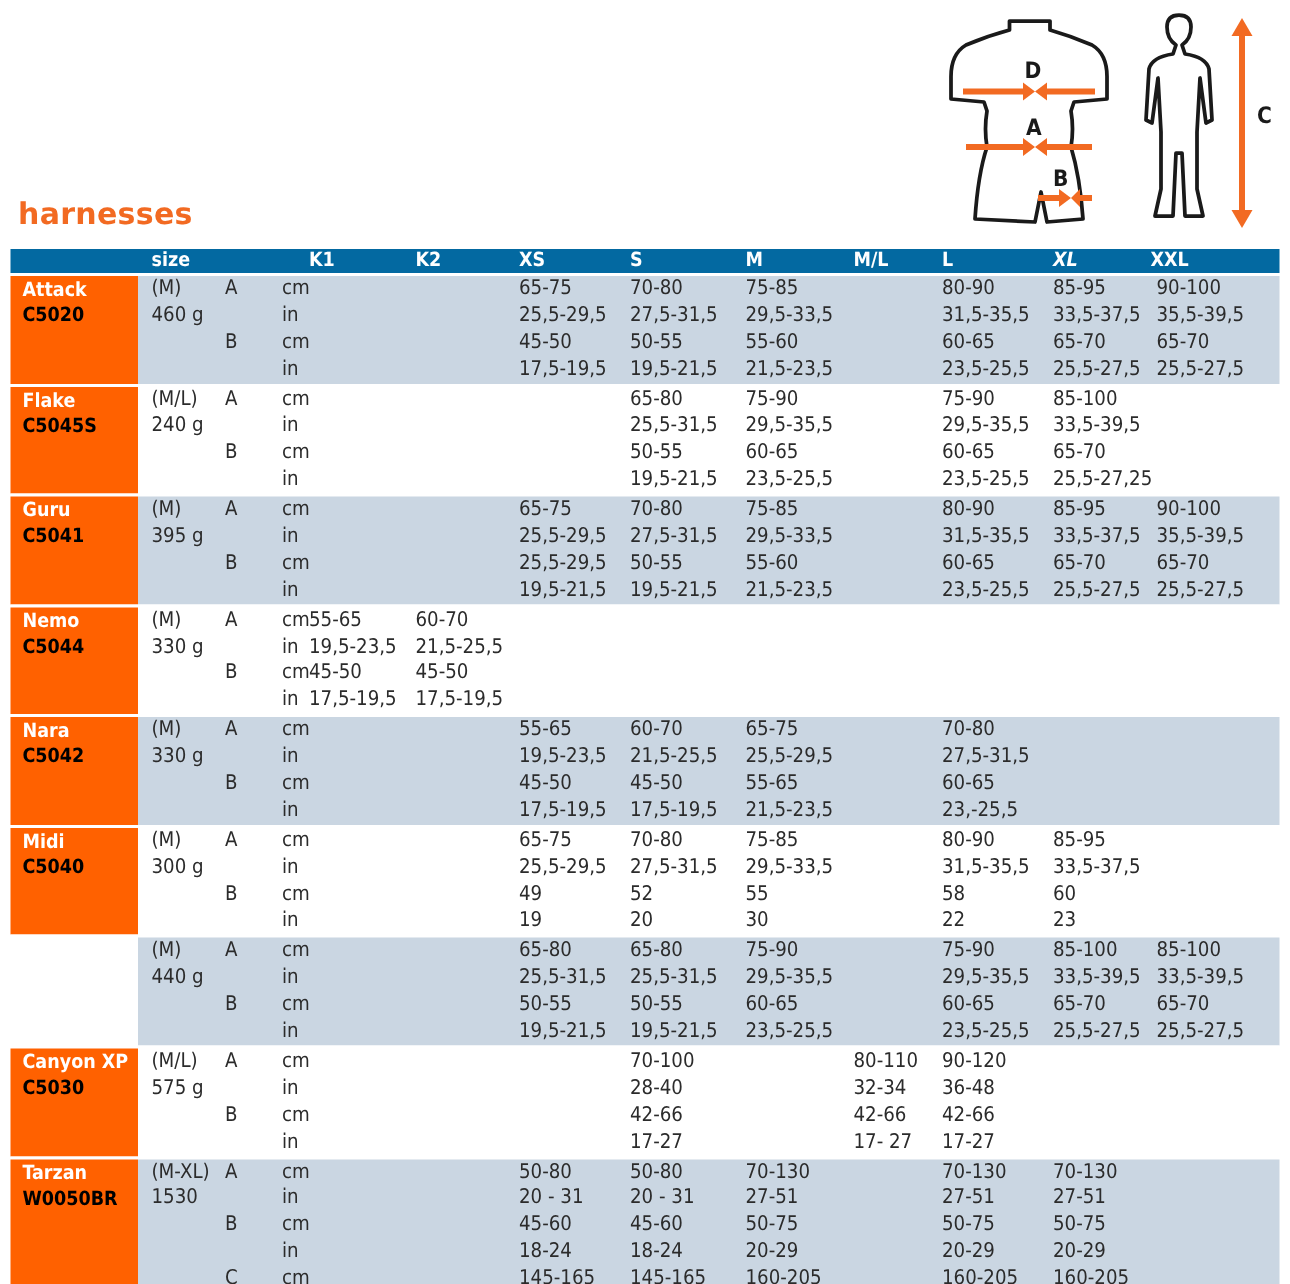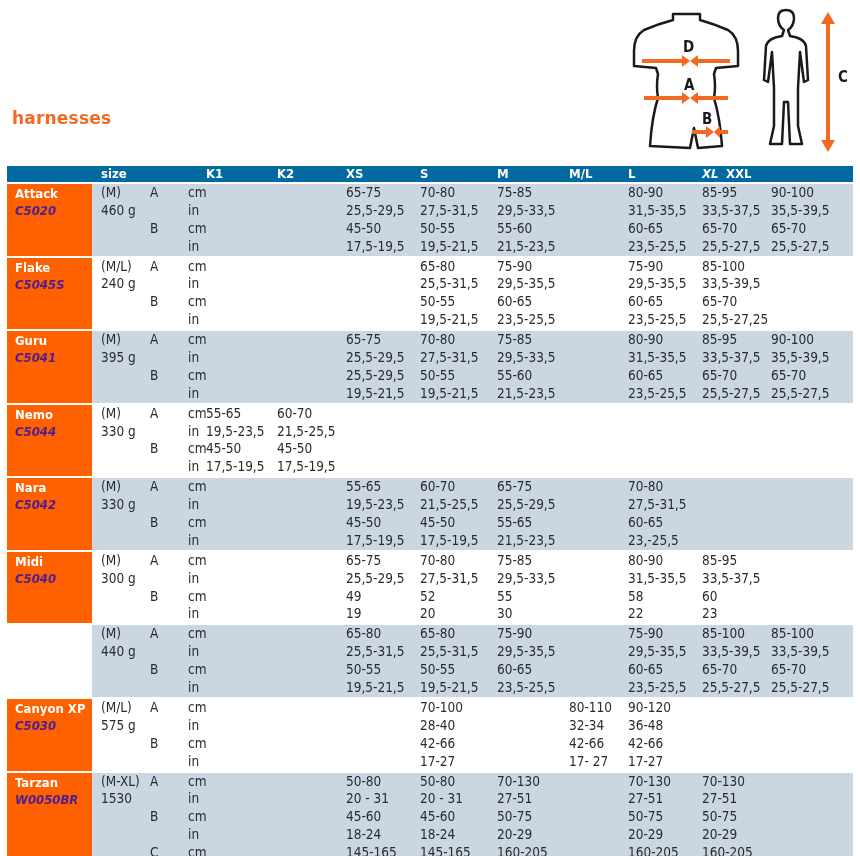--- a/index.html
+++ b/index.html
@@ -1,40 +1,40 @@
 <!DOCTYPE html>
 <html><head>
 <meta charset="utf-8">
 <style>
   html, body { margin: 0; padding: 0; background: #ffffff; }
   body { width: 860px; height: 856px; position: relative; overflow: hidden;
          font-family: "DejaVu Sans Condensed", "Liberation Sans Narrow", "Liberation Sans", sans-serif; }
-  .title { position: absolute; left: 12px; top: 108px; font-family: "DejaVu Sans", sans-serif;
-           font-weight: bold; font-size: 17px; color: #f26a22; letter-spacing: 0.2px; }
+  .title { position: absolute; left: 12px; top: 130px; font-family: "DejaVu Sans", sans-serif;
+           font-weight: bold; font-size: 20px; color: #f26a22; letter-spacing: 0.2px; }
   .figure { position: absolute; left: 628px; top: 6px; width: 228px; height: 150px; }
   .table { position: absolute; left: 7px; top: 166px; width: 846px; }
   .hdr { position: relative; height: 16px; background: #0369a1; color: #ffffff; font-weight: bold;
          font-size: 13px; line-height: 16px; }
   .hdr span { position: absolute; top: 0; }
   .block { position: relative; border-top: 2px solid #ffffff; }
   .block.blue .body { background: #cad6e2; }
   .block.white .body { background: #ffffff; }
   .name { position: absolute; left: 0; top: 0; bottom: 0; width: 85px; background: #ff6100;
           color: #ffffff; font-weight: bold; font-size: 13px; line-height: 17px; padding: 1px 0 0 8px;
           box-sizing: border-box; }
-  .name .code { color: #4c1d95; font-style: italic; }
+  .name .code { color: #000000; }
   .body { margin-left: 85px; position: relative; }
   .line { position: relative; height: 17.9px; font-size: 13.5px; line-height: 17.9px; color: #2b2b2b; }
   .line span { position: absolute; top: 0; white-space: nowrap; }
   .c-size { left: 9px; } .c-ab { left: 58px; } .c-unit { left: 96px; }
   .c-k1 { left: 114px; } .c-k2 { left: 185px; } .c-xs { left: 254px; } .c-s { left: 328px; }
   .c-m { left: 405px; } .c-ml { left: 477px; } .c-l { left: 536px; } .c-xl { left: 610px; } .c-xxl { left: 679px; }
   .h-size { left: 94px; } .h-k1 { left: 199px; } .h-k2 { left: 270px; } .h-xs { left: 339px; }
   .h-s { left: 413px; } .h-m { left: 490px; } .h-ml { left: 562px; } .h-l { left: 621px; }
-  .h-xl { left: 695px; font-style: italic; } .h-xxl { left: 719px; }
+  .h-xl { left: 695px; font-style: italic; } .h-xxl { left: 760px; }
 </style>
 </head>
 <body>
 
 <div class="title">harnesses</div>
 
 <div class="figure">
   <svg width="228" height="150" viewBox="0 0 228 150">
 
     <path d="M45 8 L45 14 Q30 18 16 24 Q6 30 6 45 L6 60 L28 62 L30 68 Q28 80 30 92 Q24 110 22 140 L62 142 L66 122 L70 142 L94 140 Q92 112 86 92 Q88 80 86 68 L88 62 L110 60 L110 45 Q110 30 100 24 Q86 18 72 14 L72 8 Z" fill="none" stroke="#1a1a1a" stroke-width="2.5" stroke-linejoin="round"></path>

